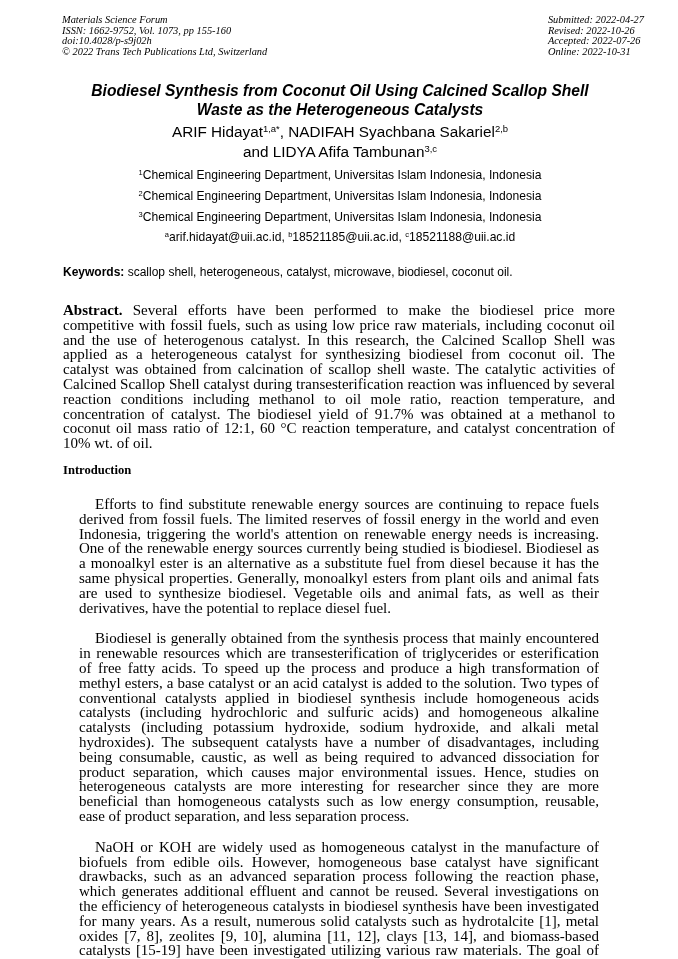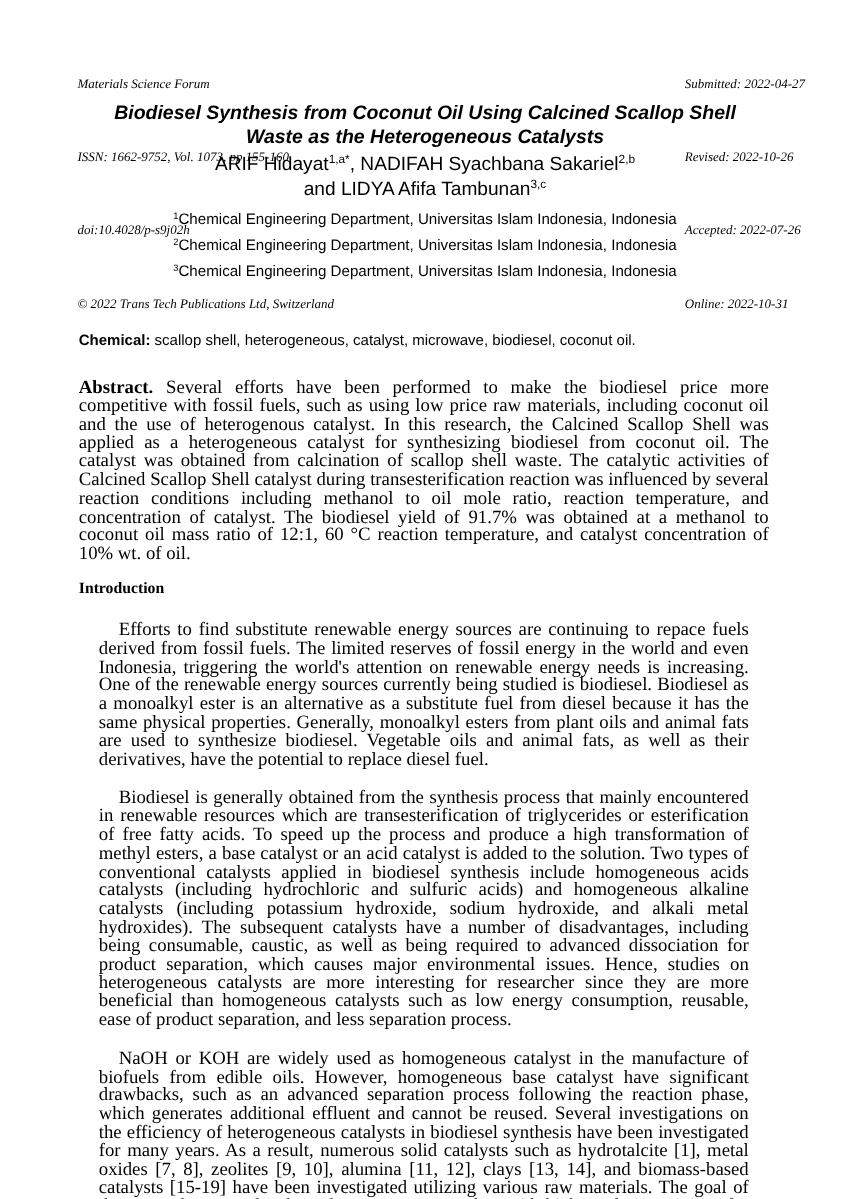--- a/index.html
+++ b/index.html
@@ -1,21 +1,21 @@
 <!DOCTYPE html>
 <html><head>
 <meta charset="utf-8">
 <style>
   html, body { margin: 0; padding: 0; background: #ffffff; }
   body { width: 678px; height: 959px; position: relative; overflow: hidden; color: #000; }
   .page { position: absolute; left: 0; top: 0; width: 678px; height: 959px; }
   .hdr { position: absolute; top: 15px; font-family: "Liberation Serif", serif; font-style: italic; font-size: 10.4px; line-height: 10.6px; }
   .hdr-left { left: 62px; }
   .hdr-right { right: 34px; }
-  .hdr div { white-space: nowrap; margin-top: 48px; }
+  .hdr div { white-space: nowrap; }
   .title { position: absolute; left: 40px; width: 600px; top: 82px; text-align: center; font-family: "Liberation Sans", sans-serif; font-weight: bold; font-size: 15.6px; line-height: 18.5px; font-style: italic; }
   .authors { position: absolute; left: 40px; width: 600px; top: 122px; text-align: center; font-family: "Liberation Sans", sans-serif; font-size: 15.3px; line-height: 19.5px; }
   .affil { position: absolute; left: 40px; width: 600px; top: 165px; text-align: center; font-family: "Liberation Sans", sans-serif; font-size: 12.1px; line-height: 20.8px; }
   sup { font-size: 0.62em; line-height: 0; vertical-align: 0.55em; }
   .keywords { position: absolute; left: 63px; width: 560px; top: 265px; font-family: "Liberation Sans", sans-serif; font-size: 12px; line-height: 15px; }
   .keywords b { font-weight: bold; }
   .body-text { font-family: "Liberation Serif", serif; font-size: 15px; line-height: 14.8px; text-align: justify; }
   .abstract { position: absolute; left: 63px; width: 552px; top: 303px; }
   .abstract b { font-weight: bold; }
   .intro-heading { position: absolute; left: 63px; top: 463px; font-family: "Liberation Serif", serif; font-weight: bold; font-size: 12.6px; line-height: 15px; }
@@ -53,24 +53,27 @@
     </div>
     <div>
       <span>and </span><span>LIDYA Afifa Tambunan</span><sup>3,c</sup>
     </div>
   </div>
 
   <div class="affil">
     <div><sup>1</sup><span>Chemical Engineering Department, Universitas Islam Indonesia, Indonesia</span></div>
     <div><sup>2</sup><span>Chemical Engineering Department, Universitas Islam Indonesia, Indonesia</span></div>
     <div><sup>3</sup><span>Chemical Engineering Department, Universitas Islam Indonesia, Indonesia</span></div>
+    <div>
+      <sup>a</sup><span>arif.hidayat@uii.ac.id</span><span>, </span><sup>b</sup><span>18521185@uii.ac.id</span><span>, </span><sup>c</sup><span>18521188@uii.ac.id</span>
+    </div>
   </div>
 
   <div class="keywords">
-    <b>Chemical:</b><span> scallop shell, heterogeneous, catalyst, microwave, biodiesel, coconut oil.</span>
+    <b>Keywords:</b><span> scallop shell, heterogeneous, catalyst, microwave, biodiesel, coconut oil.</span>
   </div>
 
   <div class="abstract body-text">
     <b>Abstract.</b><span> Several efforts have been performed to make the biodiesel price more competitive with fossil fuels, such as using low price raw materials, including coconut oil and the use of heterogenous catalyst. In this research, the Calcined Scallop Shell was applied as a heterogeneous catalyst for synthesizing biodiesel from coconut oil. The catalyst was obtained from calcination of scallop shell waste. The catalytic activities of Calcined Scallop Shell catalyst during transesterification reaction was influenced by several reaction conditions including methanol to oil mole ratio, reaction temperature, and concentration of catalyst. The biodiesel yield of 91.7% was obtained at a methanol to coconut oil mass ratio of 12:1, 60 °C reaction temperature, and catalyst concentration of 10% wt. of oil.</span>
   </div>
 
   <div class="intro-heading">Introduction</div>
 
   <div class="intro body-text">
     <p>Efforts to find substitute renewable energy sources are continuing to repace fuels derived from fossil fuels. The limited reserves of fossil energy in the world and even Indonesia, triggering the world's attention on renewable energy needs is increasing. One of the renewable energy sources currently being studied is biodiesel. Biodiesel as a monoalkyl ester is an alternative as a substitute fuel from diesel because it has the same physical properties. Generally, monoalkyl esters from plant oils and animal fats are used to synthesize biodiesel. Vegetable oils and animal fats, as well as their derivatives, have the potential to replace diesel fuel.</p>

